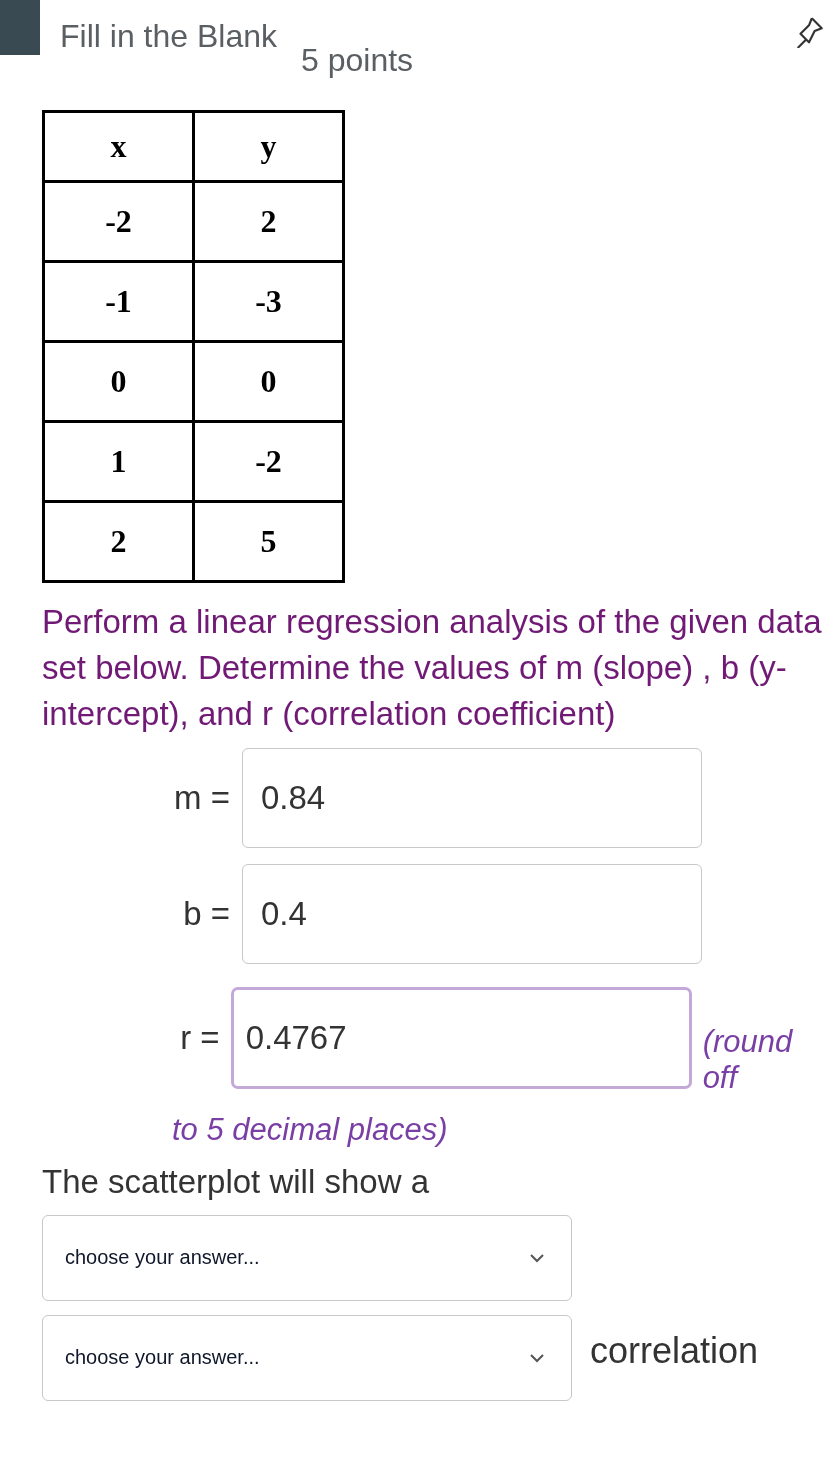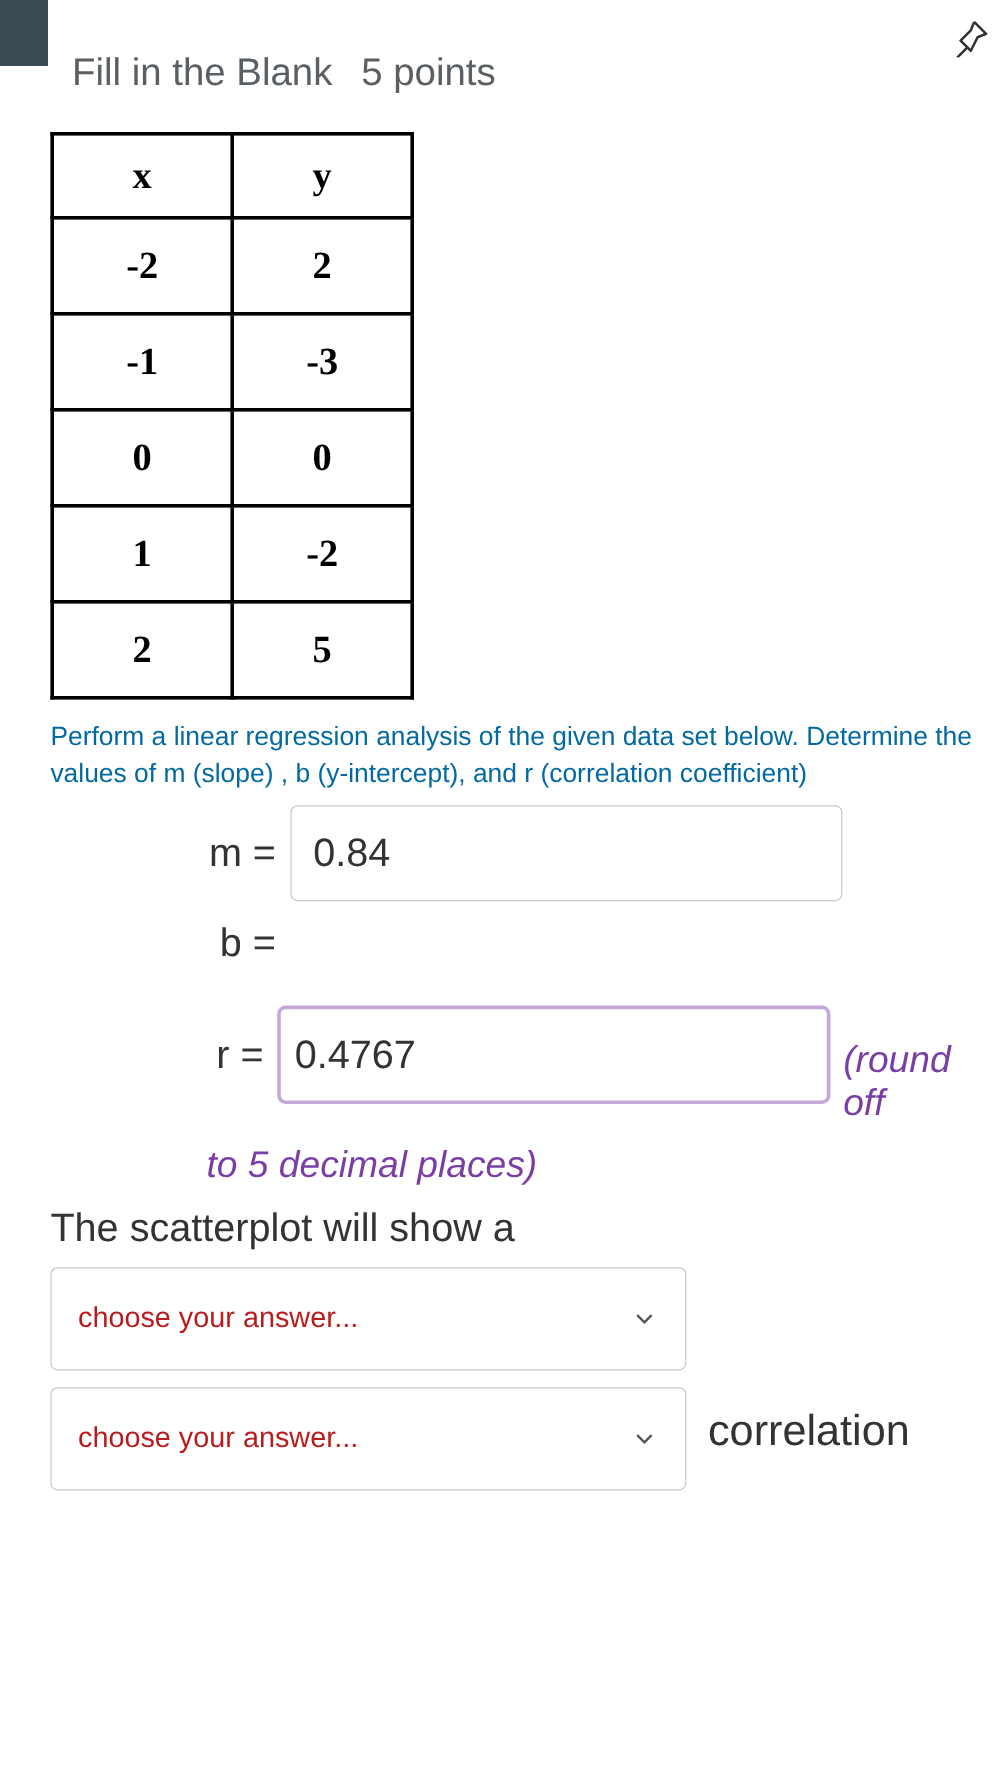--- a/index.html
+++ b/index.html
@@ -21,21 +21,21 @@
     top: 0;
     width: 40px;
     height: 55px;
     background: #3a4a52;
   }
   .header {
     position: absolute;
     left: 60px;
     top: 18px;
     display: flex;
-    align-items: flex-end;
+    align-items: flex-start;
     gap: 24px;
     color: #5a5f63;
     font-size: 32px;
   }
   .header .qtype {
     font-weight: 400;
   }
   .header .points {
     font-weight: 400;
     margin-top: 24px;
@@ -65,23 +65,23 @@
     font-size: 32px;
     font-weight: 700;
     color: #000;
     font-family: "Times New Roman", serif;
   }
   table.data th {
     font-weight: 700;
     height: 70px;
   }
   .prompt {
-    font-size: 22px;
+    font-size: 33px;
     line-height: 1.4;
-    color: #0369a1;
+    color: #701a75;
     margin-top: 16px;
     padding-right: 4px;
   }
   .answers {
     margin-top: 10px;
   }
   .row {
     display: flex;
     align-items: center;
     margin-bottom: 16px;
@@ -89,21 +89,21 @@
   .label {
     font-size: 33px;
     color: #333;
     width: 200px;
     text-align: right;
     padding-right: 12px;
   }
   .textinput {
     border: 1px solid #c8c8c8;
     border-radius: 6px;
-    height: 80px;
+    height: 100px;
     width: 460px;
     font-size: 33px;
     padding: 0 18px;
     color: #333;
     background: #fff;
   }
   .r-row .textinput {
     border: 2px solid #c3a8d8;
     box-shadow: 0 0 0 1px #c3a8d8;
     padding-left: 12px;
@@ -130,22 +130,22 @@
   .select-wrap {
     border: 1px solid #c8c8c8;
     border-radius: 6px;
     height: 86px;
     width: 530px;
     display: flex;
     align-items: center;
     justify-content: space-between;
     padding: 0 22px;
     margin-top: 14px;
-    color: #b91c1c;
-    font-size: 24px;
+    color: #0f172a;
+    font-size: 20px;
     background: #fff;
     cursor: pointer;
   }
   .select-row {
     display: flex;
     align-items: center;
     gap: 18px;
   }
   .corr-text {
     font-size: 36px;
@@ -205,20 +205,21 @@
 
   <div class="prompt">Perform a linear regression analysis of the given data set below.  Determine the values of m (slope) , b (y-intercept), and r (correlation coefficient)</div>
 
   <div class="answers">
     <div class="row">
       <div class="label">m =</div>
       <input class="textinput" value="0.84" style="">
     </div>
     <div class="row">
       <div class="label">b =</div>
+      <input class="textinput" value="0.4" style="">
     </div>
     <div class="row r-row">
       <div class="label">r =</div>
       <input class="textinput" value="0.4767" style="">
       <span class="hint">(round off</span>
     </div>
     <div class="hint2">to 5 decimal places)</div>
   </div>
 
   <div class="scatter-line">The scatterplot will show a</div>

